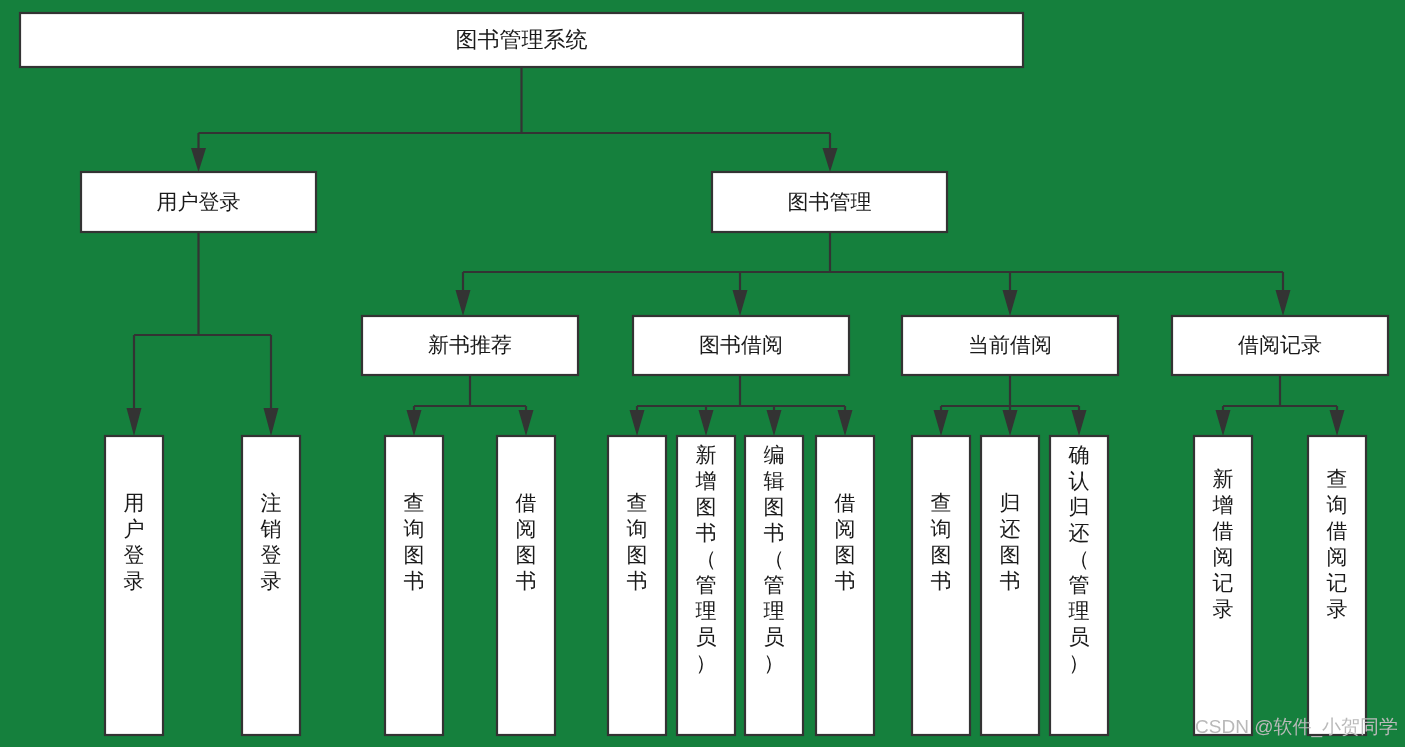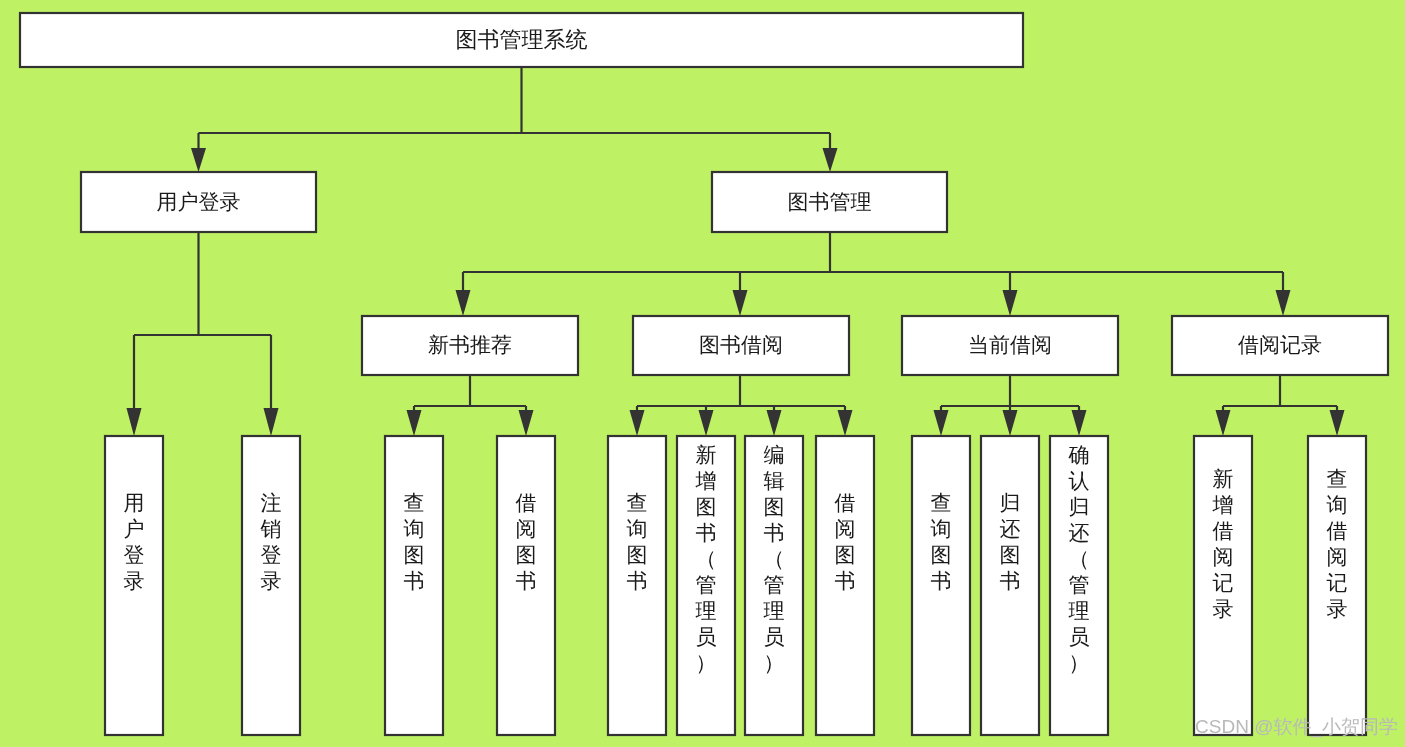--- a/index.html
+++ b/index.html
@@ -8,21 +8,21 @@
     padding: 0;
     background: #ffffff;
   }
   body {
     font-family: "Liberation Sans", "DejaVu Sans", sans-serif;
   }
   #diagram-root {
     position: relative;
     width: 1405px;
     height: 747px;
-    background: #bef264;
+    background: #15803d;
     overflow: hidden;
   }
   svg.tree-canvas {
     position: absolute;
     left: 0;
     top: 0;
     width: 1405px;
     height: 747px;
     display: block;
   }

